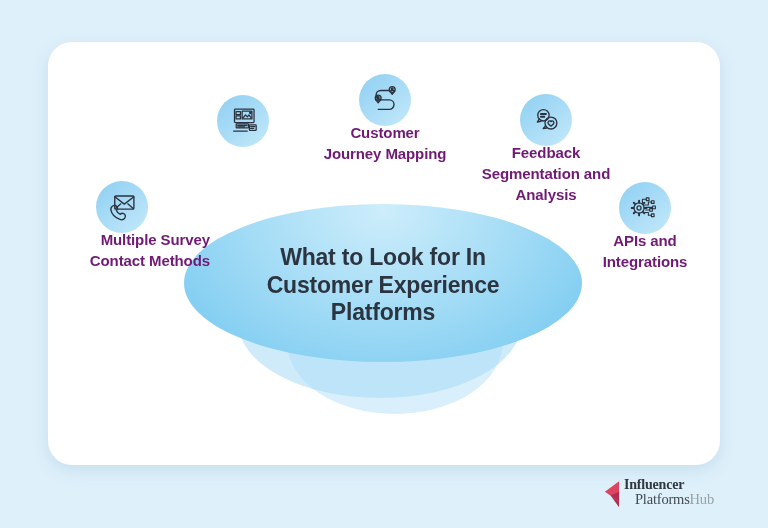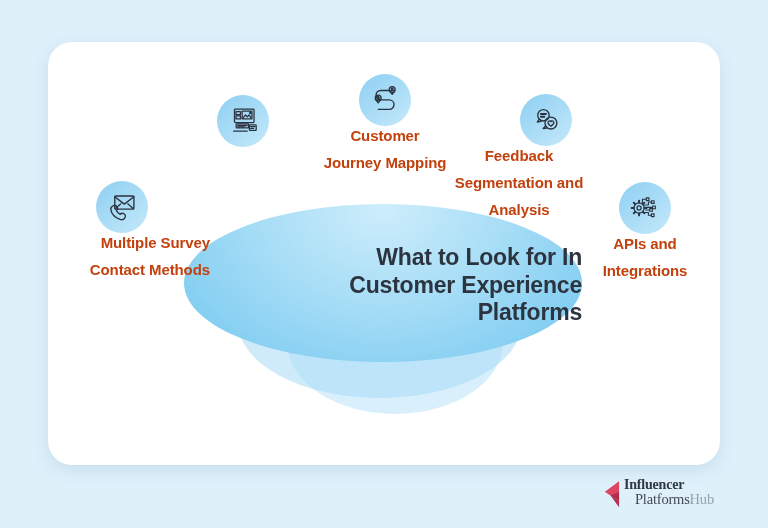--- a/index.html
+++ b/index.html
@@ -23,35 +23,35 @@
   .ellipse.shadow-inner{
     left:238px;top:246px;width:284px;height:152px;
     background:rgba(168,219,246,0.55);
   }
   .ellipse.main{
     left:184px;top:204px;width:398px;height:158px;
     background:radial-gradient(ellipse at 50% 4%, #cdedfb 0%, #a6ddf6 45%, #7ccbf1 90%);
   }
   .diagram-title{
     position:absolute;left:184px;top:244px;width:398px;
-    text-align:right;white-space:pre-line;
+    text-align:center;white-space:pre-line;
     font-size:23px;line-height:27.5px;font-weight:bold;
     color:#2c3440;letter-spacing:-0.2px;
   }
   .icon-circle{
     position:absolute;width:52px;height:52px;border-radius:50%;
     background:linear-gradient(140deg,#8ecff2 0%,#bce5f9 85%);
     display:flex;align-items:center;justify-content:center;
   }
   .icon-circle svg{display:block;}
   .item-label{
     position:absolute;width:176px;
     text-align:center;white-space:pre-line;
-    font-size:15px;line-height:27px;font-weight:bold;
-    color:#c2410c;letter-spacing:-0.1px;
+    font-size:15px;line-height:21px;font-weight:bold;
+    color:#701a75;letter-spacing:-0.1px;
   }
   .logo{
     position:absolute;left:603px;top:478px;
     display:flex;align-items:flex-start;
   }
   .logo-arrow{margin-top:3px;}
   .logo-text{margin-left:4px;line-height:1;font-family:Liberation Serif, serif;}
   .logo-line1{font-size:14px;font-weight:bold;color:#31373f;letter-spacing:-0.2px;}
   .logo-line2{font-size:14.5px;color:#434a52;margin-left:11px;margin-top:0px;letter-spacing:-0.2px;}
   .logo-hub{color:#99a1a9;text-align:center;}
@@ -120,21 +120,21 @@
     <svg width="34" height="34" viewBox="0 0 40 40" fill="none" stroke="#2a323f" stroke-width="1.6" stroke-linecap="round" stroke-linejoin="round">
       <circle cx="17" cy="14.5" r="6.7"></circle>
       <path d="M12,19 l-2.2,3.4 l4.2,-0.8"></path>
       <path d="M14,13 h6" stroke-width="2.2"></path>
       <path d="M14,16.2 h4" stroke-width="2.2"></path>
       <circle cx="25.8" cy="23.6" r="7"></circle>
       <path d="M19.6,27 l-2.9,3 l4.3,-0.5"></path>
       <path d="M25.8,27.2 c-3.1,-1.9 -4.4,-3.9 -2.9,-5.6 c0.9,-1 2.4,-0.8 2.9,0.3 c0.5,-1.1 2,-1.3 2.9,-0.3 c1.5,1.7 0.2,3.7 -2.9,5.6 z"></path>
     </svg>
   </div>
-  <div class="item-label" style="left:431px;top:142px;">Feedback
+  <div class="item-label" style="left:458px;top:142px;">Feedback
 Segmentation and
 Analysis</div>
 
   <div class="icon-circle" style="left:619px;top:182px;">
     <svg width="34" height="34" viewBox="0 0 40 40" fill="none" stroke="#2a323f" stroke-width="1.5" stroke-linecap="round" stroke-linejoin="round">
       <circle cx="13" cy="20" r="6"></circle>
       <circle cx="13" cy="20" r="2.4"></circle>
       <g stroke-width="2.3">
         <path d="M19.3,20 h2.4"></path>
           <path d="M17.5,24.5 l1.7,1.7"></path>

